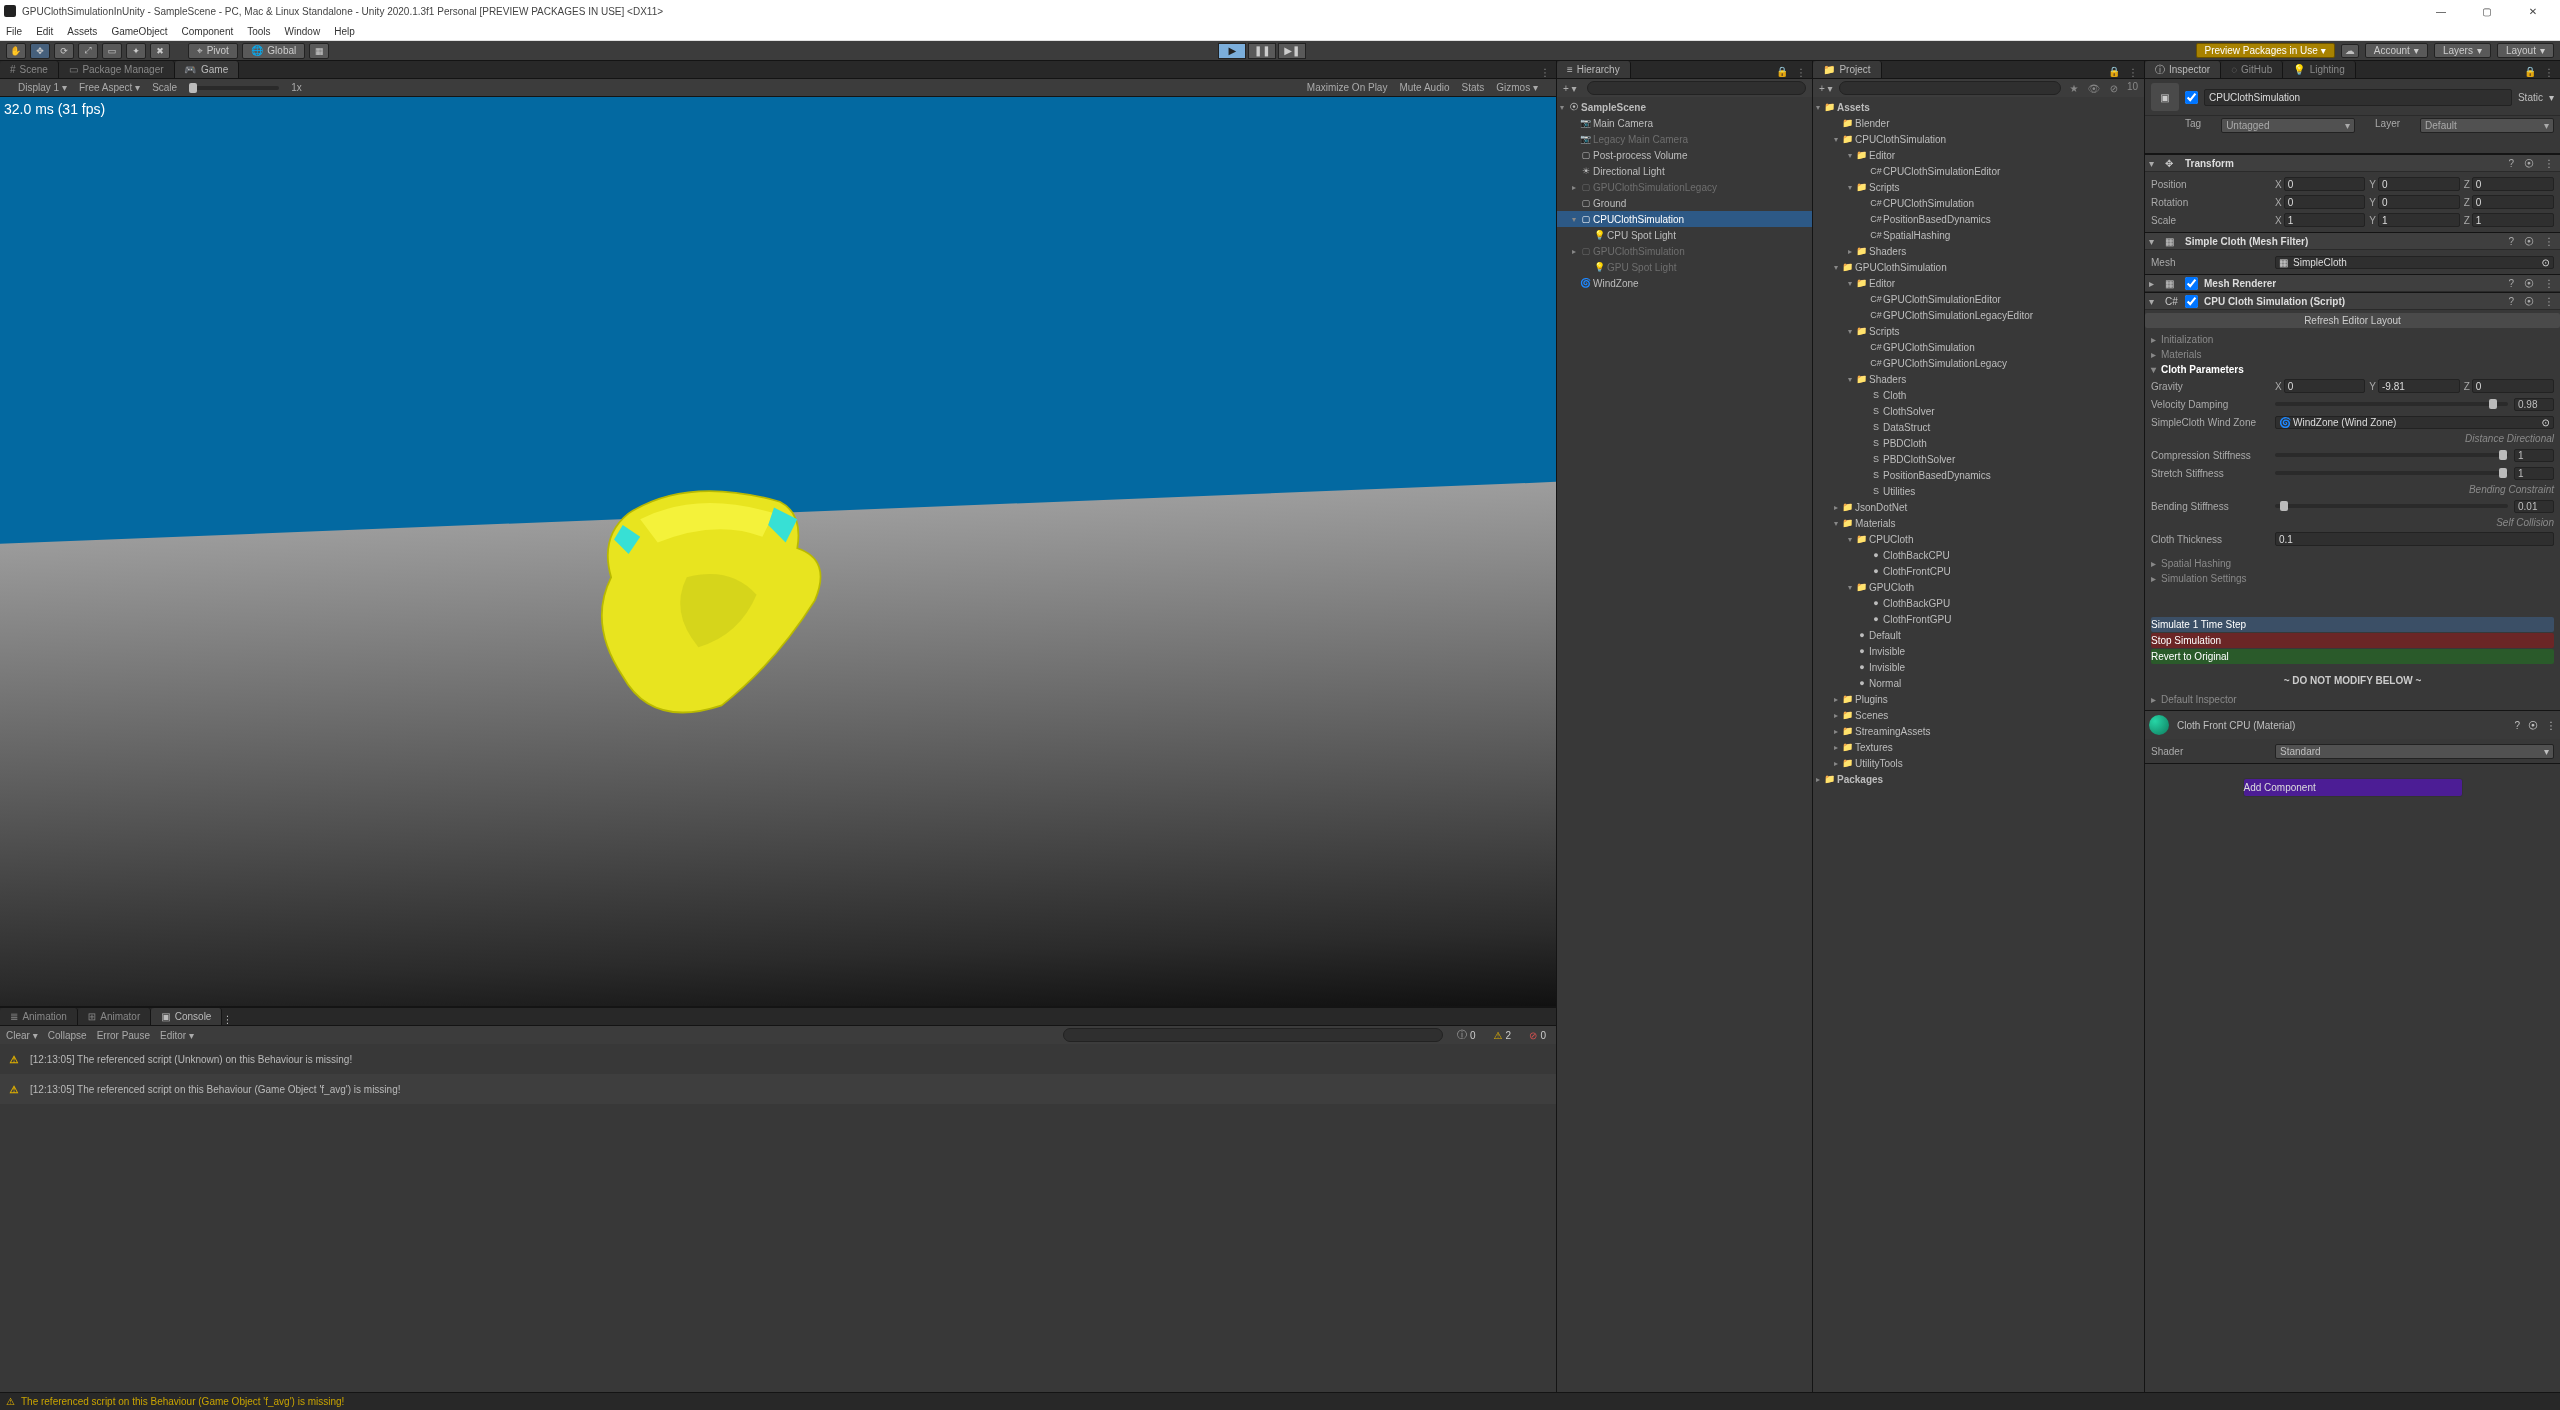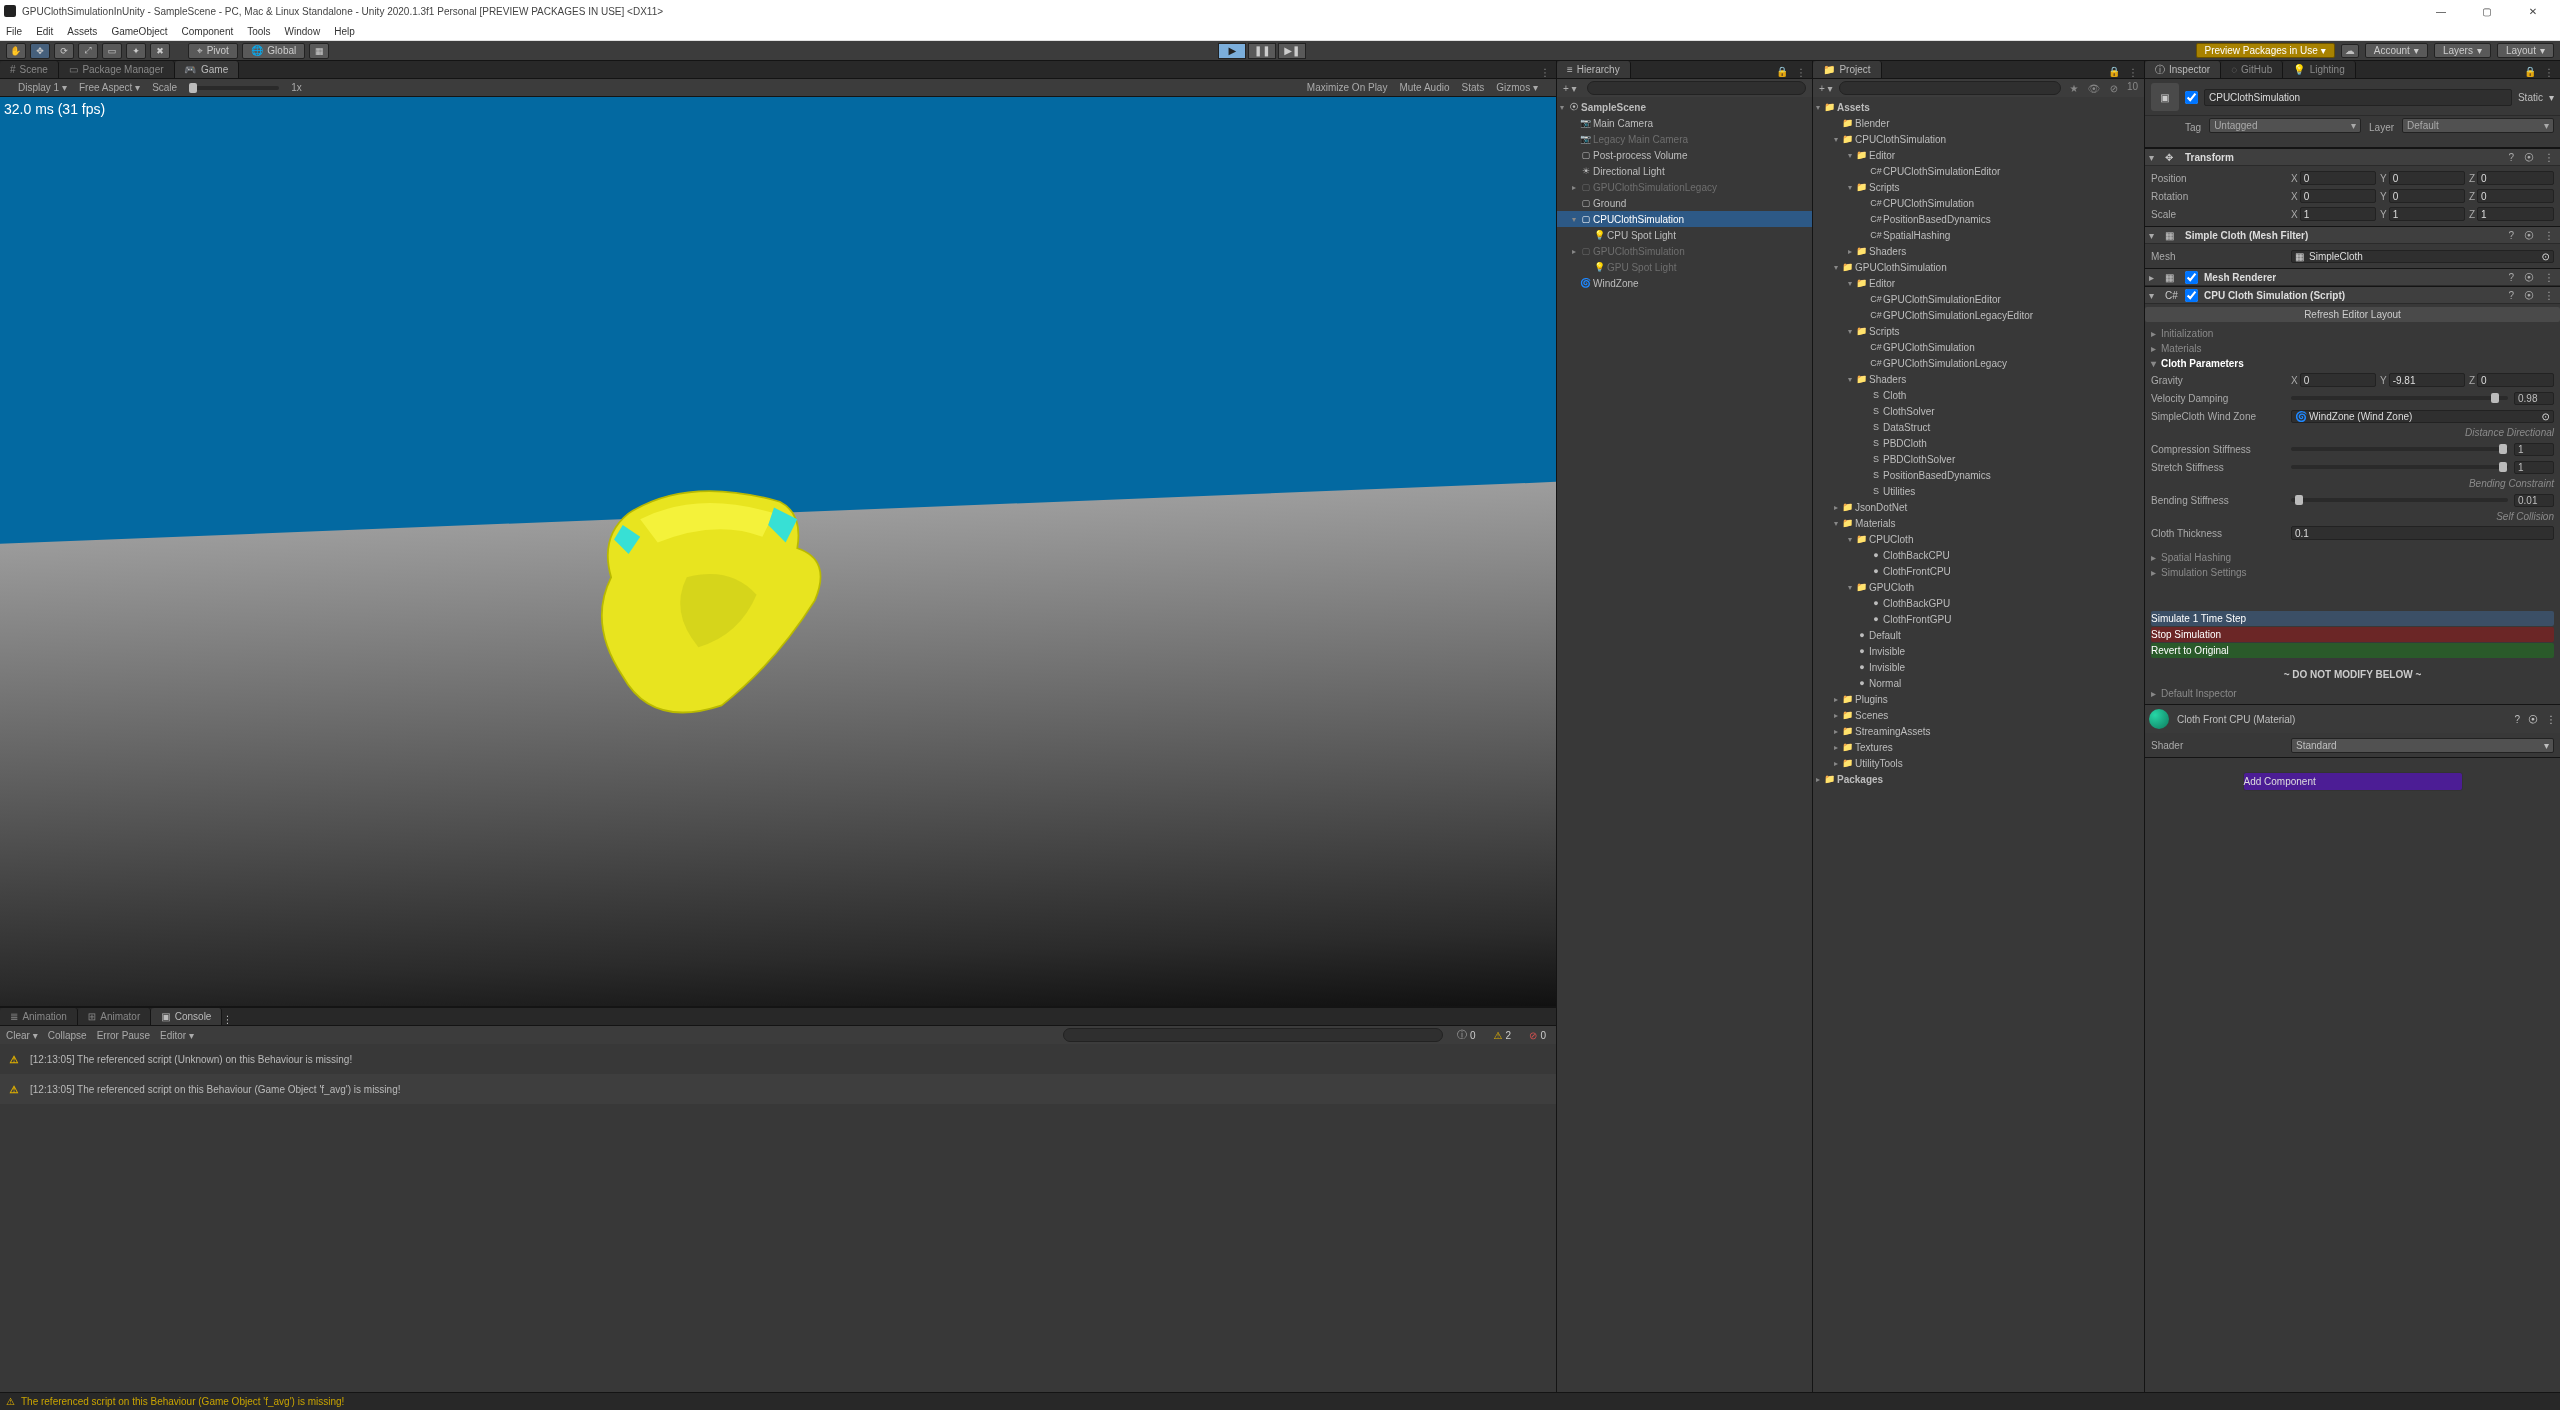--- a/index.html
+++ b/index.html
@@ -49,29 +49,29 @@
   .tree-row .ico { width:14px; text-align:center; font-size:9px;}
   .indent { display:inline-block; }
   
   .proj-subbar { height:18px; background:#3c3c3c; display:flex; align-items:center; padding:0 6px; gap:6px; color:#aaa;}
   .proj-icons { display:flex; gap:6px; }
   
   .insp { overflow:auto; }
   .insp-head { padding:4px 6px; display:flex; align-items:center; gap:6px; border-bottom:1px solid #2a2a2a;}
   .insp-head .cube { width:28px;height:28px;background:#4a4a4a;border-radius:3px;display:flex;align-items:center;justify-content:center;color:#ccc;}
   .insp-name { flex:1; background:#2f2f2f; padding:2px 4px; border-radius:2px; color:#ddd; border:1px solid #222;}
-  .tagrow { display:flex; gap:8px; padding:2px 6px 14px 40px; align-items:flex-end; color:#aaa; border-bottom:1px solid #141414;}
+  .tagrow { display:flex; gap:20px; padding:2px 6px 20px 40px; align-items:flex-start; color:#aaa; border-bottom:1px solid #141414;}
   .dropdown { flex:1; background:#515151; border:1px solid #222; padding:1px 4px; border-radius:2px; display:flex; justify-content:space-between;}
   .comp-head { height:18px; background:#3f3f3f; display:flex; align-items:center; padding:0 4px; gap:6px; border-top:1px solid #141414; border-bottom:1px solid #2a2a2a;}
   .comp-head .tw{width:10px;color:#aaa;}
   .comp-head .ico{width:14px;color:#ccc;}
   .comp-head .title{flex:1;font-weight:600;color:#ddd;}
   .comp-head .rico{color:#aaa; padding:0 2px;}
   .comp-body { padding:3px 6px; }
-  .prop-row { display:flex; align-items:center; height:18px; gap:20px; }
+  .prop-row { display:flex; align-items:center; height:18px; gap:4px; }
   .prop-row .lbl { width:120px; color:#aaa; }
   .xyz { display:flex; gap:4px; flex:1; }
   .xyz .axis { display:flex; align-items:center; gap:2px; flex:1;}
   .xyz .axis span.k{color:#aaa;}
   .numfield { flex:1; background:#2f2f2f; border:1px solid #222; padding:0 3px; color:#ddd; border-radius:2px; height:14px; line-height:14px;}
   .objfield { flex:1; background:#2f2f2f; border:1px solid #222; padding:0 3px; color:#ddd; border-radius:2px; display:flex; align-items:center; gap:4px;}
   .objfield .dot{width:10px;}
   .btn-wide { display:block; text-align:center; padding:2px; border-radius:2px; margin:2px 0;}
   .refresh-btn { background:#4a4a4a; color:#ccc; margin:0 -6px 4px -6px; padding:2px 0;}
   .section-label { color:#8a8a8a; padding:2px 0; }

